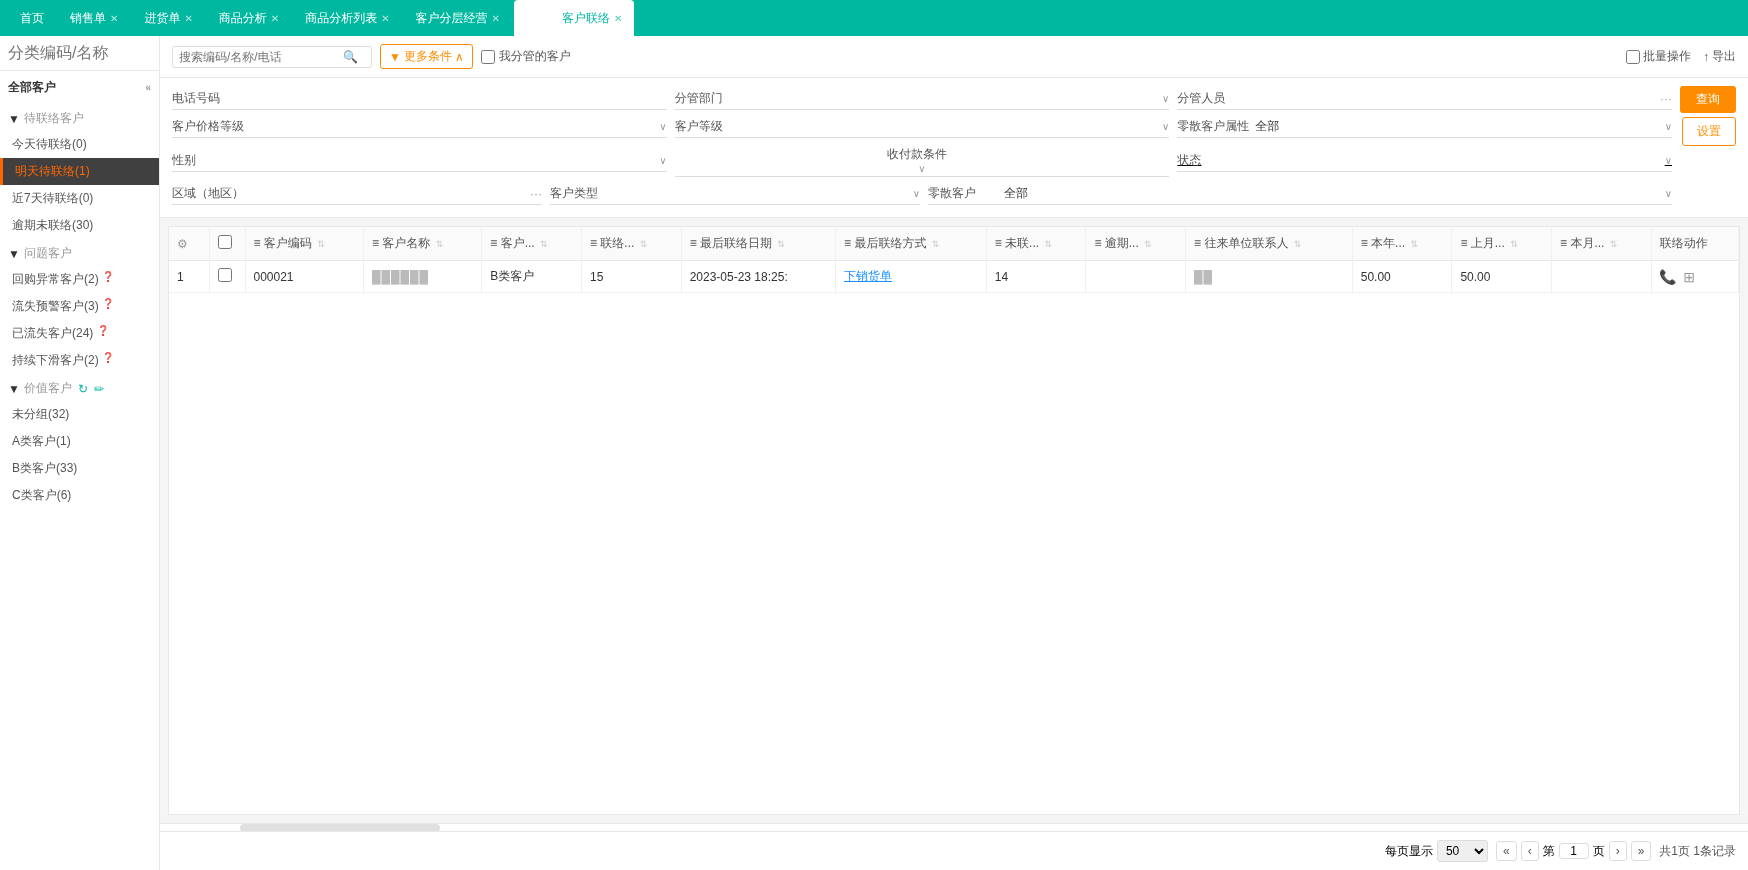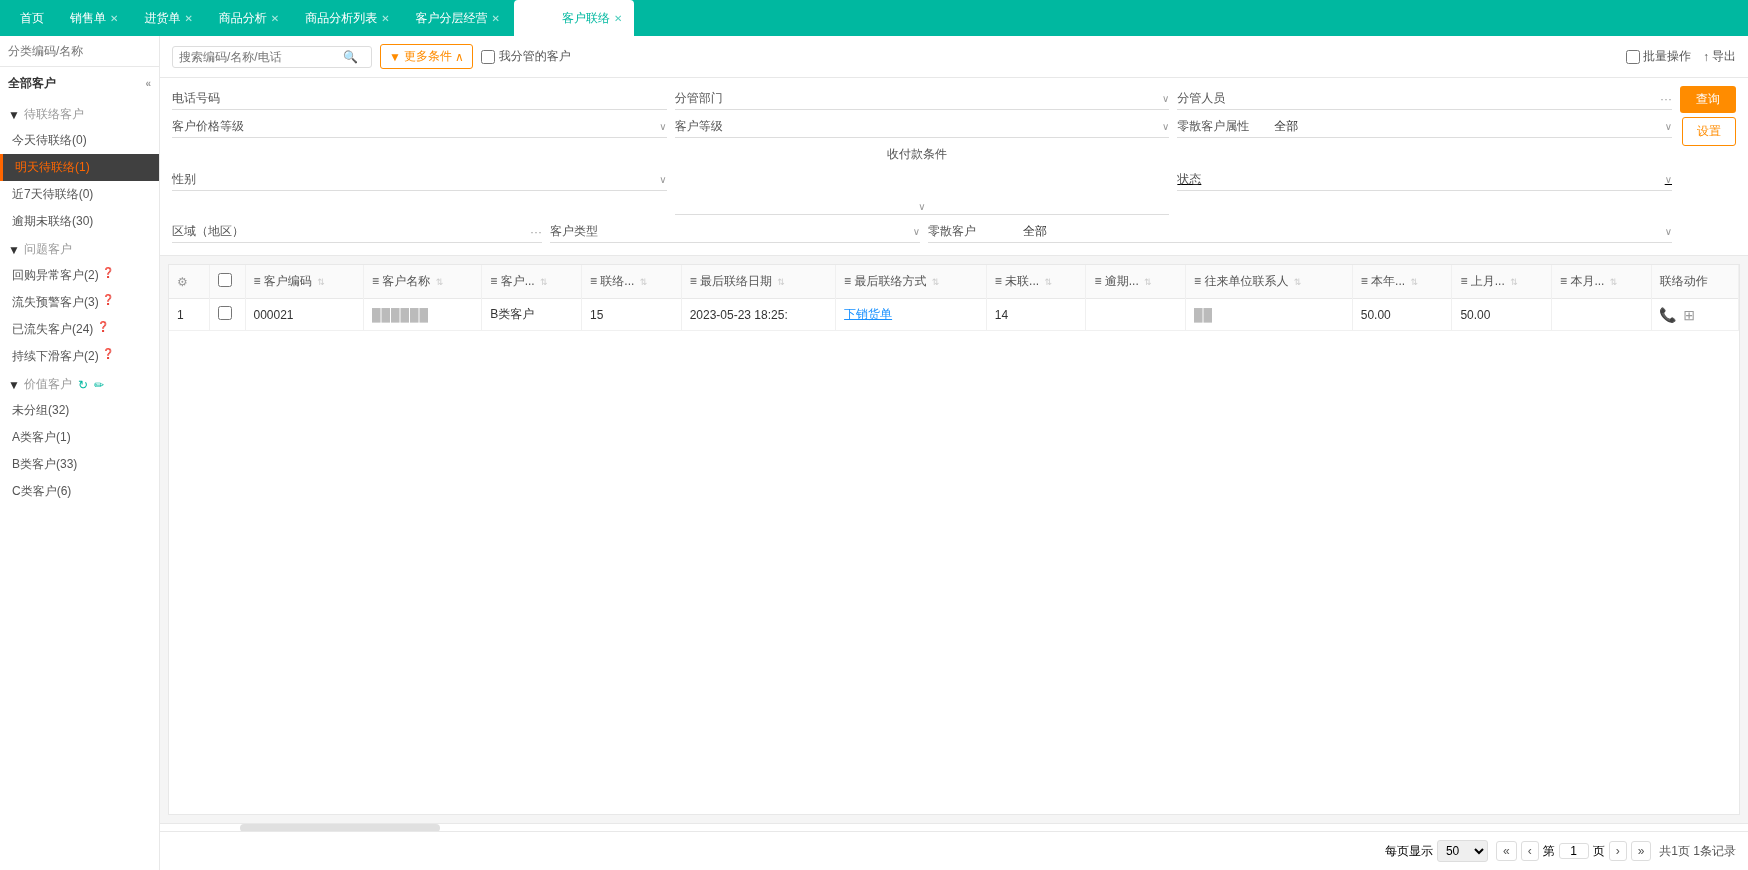--- a/index.html
+++ b/index.html
@@ -46,21 +46,21 @@
       display: flex;
       align-items: center;
       padding: 8px;
       border-bottom: 1px solid #e8e8e8;
       gap: 4px;
     }
     .sidebar-search input {
       flex: 1;
       border: none;
       outline: none;
-      font-size: 12px;
+      font-size: 16px;
       color: #701a75;
     }
     .sidebar-all {
       display: flex;
       align-items: center;
       justify-content: space-between;
       padding: 8px 8px;
       font-weight: bold;
       color: #333;
       cursor: pointer;
@@ -159,21 +159,21 @@
       align-items: center;
       gap: 8px;
       padding: 4px 0;
     }
     .filter-field {
       display: flex;
       align-items: center;
       flex: 1;
       border-bottom: 1px solid #ddd;
       padding-bottom: 2px;
-      gap: 19px;
+      gap: 0;
     }
     .filter-label {
       color: #555;
       white-space: nowrap;
       min-width: 70px;
     }
     .filter-input {
       flex: 1;
       border: none;
       outline: none;

